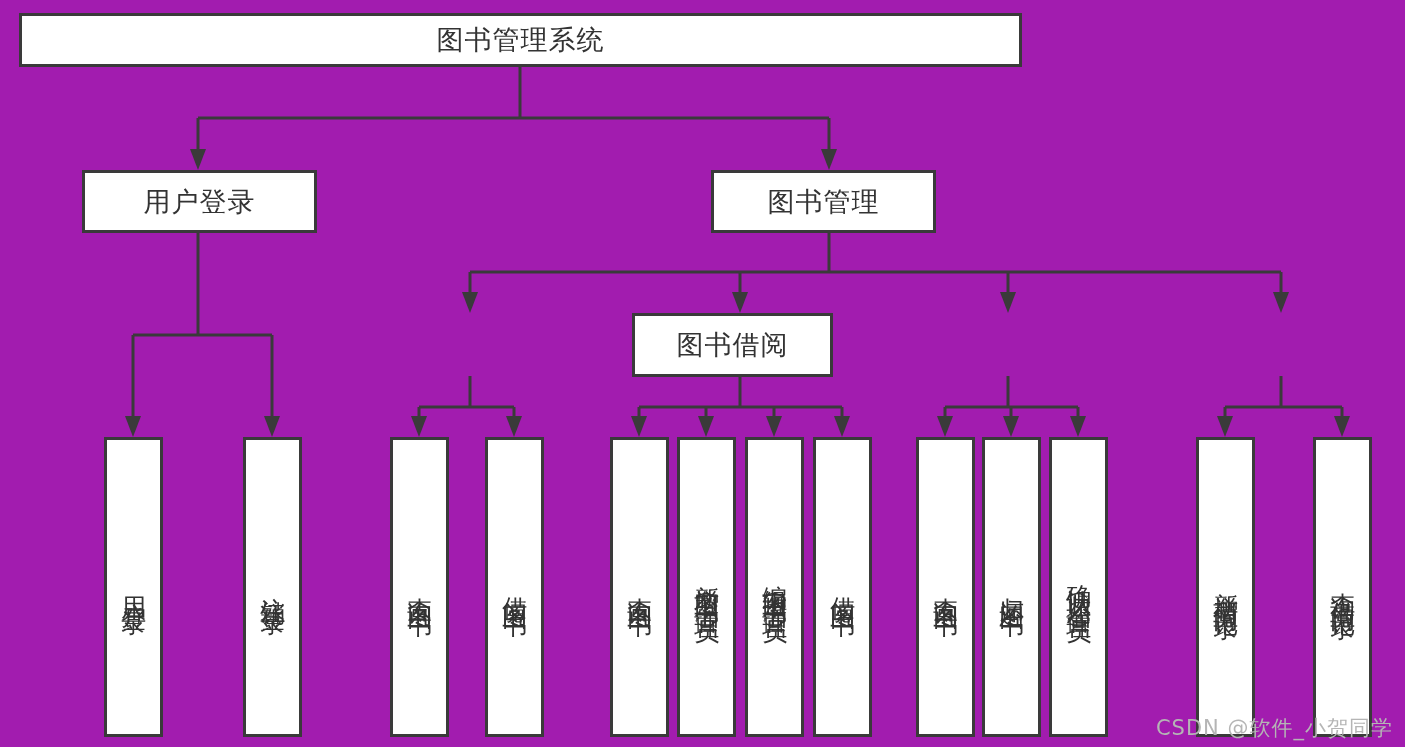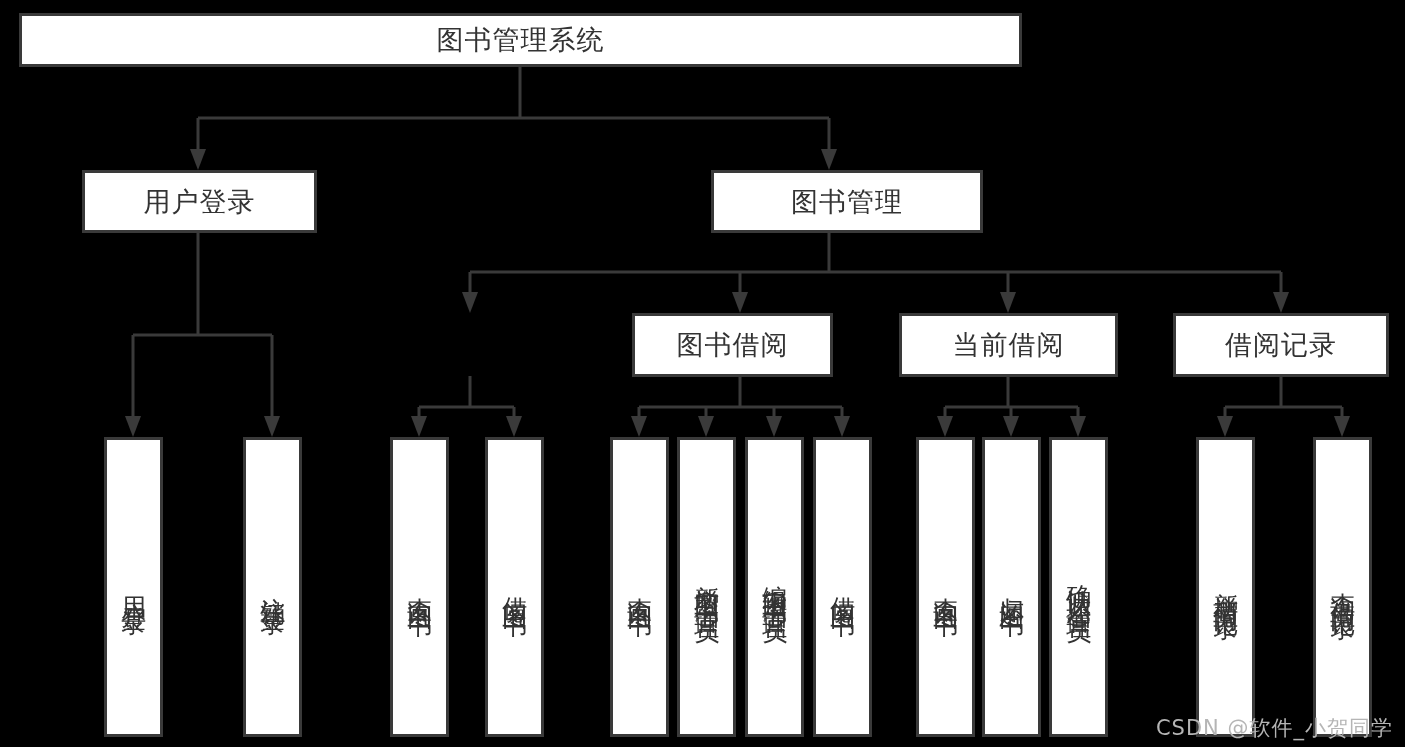--- a/index.html
+++ b/index.html
@@ -4,21 +4,21 @@
 <style>
   html, body {
     margin: 0;
     padding: 0;
     background: #ffffff;
   }
   #diagram {
     position: relative;
     width: 1405px;
     height: 747px;
-    background: #000000;
+    background: #a21caf;
     font-family: "DejaVu Sans", "Liberation Sans", sans-serif;
     color: #333333;
     overflow: hidden;
   }
   #connector-layer {
     position: absolute;
     left: 0;
     top: 0;
     width: 1405px;
     height: 747px;
@@ -90,25 +90,23 @@
       <polygon points="1003,416 1019,416 1011,437"></polygon>
       <polygon points="1070,416 1086,416 1078,437"></polygon>
       <polygon points="1217,416 1233,416 1225,437"></polygon>
       <polygon points="1334,416 1350,416 1342,437"></polygon>
     </g>
   </svg>
 
   <div class="node h-node" style="left:19px;top:13px;width:1003px;height:54px">图书管理系统</div>
 
   <div class="node h-node" style="left:82px;top:170px;width:235px;height:63px">用户登录</div>
-  <div class="node h-node" style="left:711px;top:170px;width:272px;height:63px">图书管理</div>
+  <div class="node h-node" style="left:711px;top:170px;width:225px;height:63px">图书管理</div>
 
   <div class="node h-node" style="left:632px;top:313px;width:201px;height:64px">图书借阅</div>
-  <div class="node h-node" style="left:899px;top:313px;width:219px;height:64px">当前借阅</div>
-  <div class="node h-node" style="left:1173px;top:313px;width:216px;height:64px">借阅记录</div>
 
   <div class="node leaf-node" style="left:104px;top:437px;width:59px;height:300px">
     <span class="v-label">用户登录</span>
   </div>
   <div class="node leaf-node" style="left:243px;top:437px;width:59px;height:300px">
     <span class="v-label">注销登录</span>
   </div>
 
   <div class="node leaf-node" style="left:390px;top:437px;width:59px;height:300px">
     <span class="v-label">查询图书</span>

